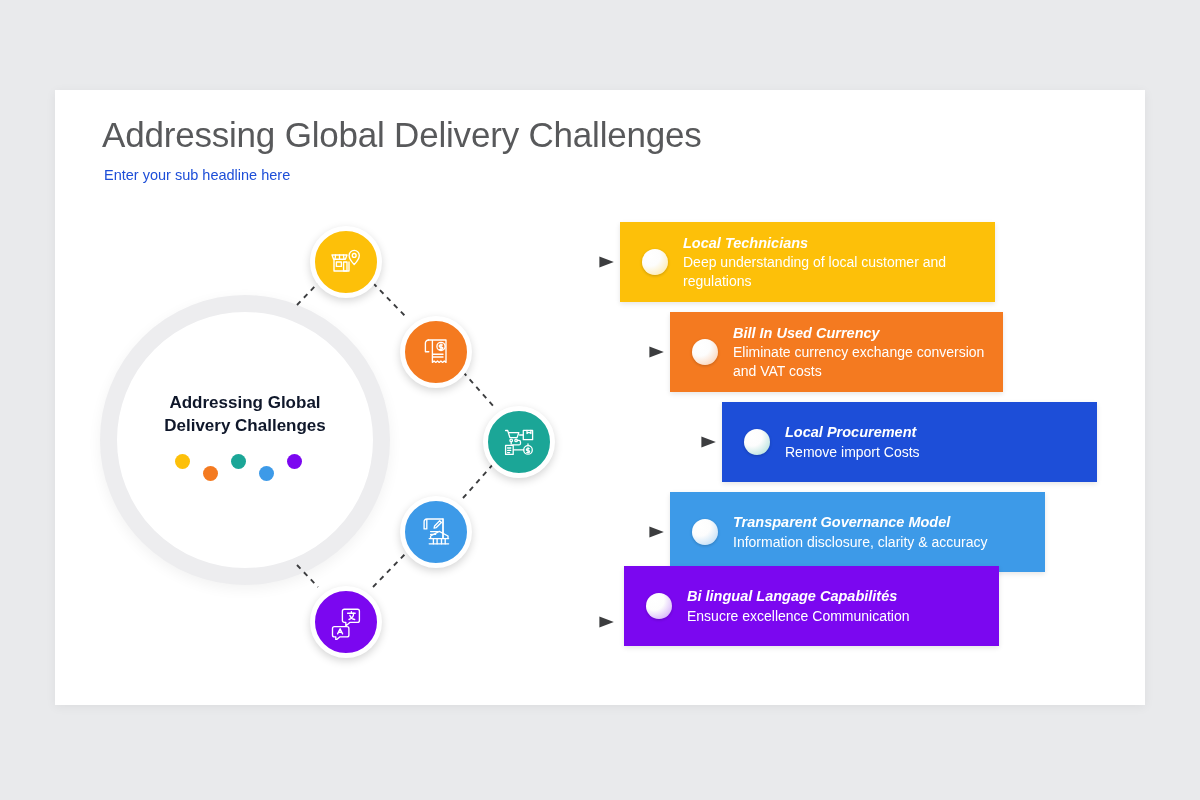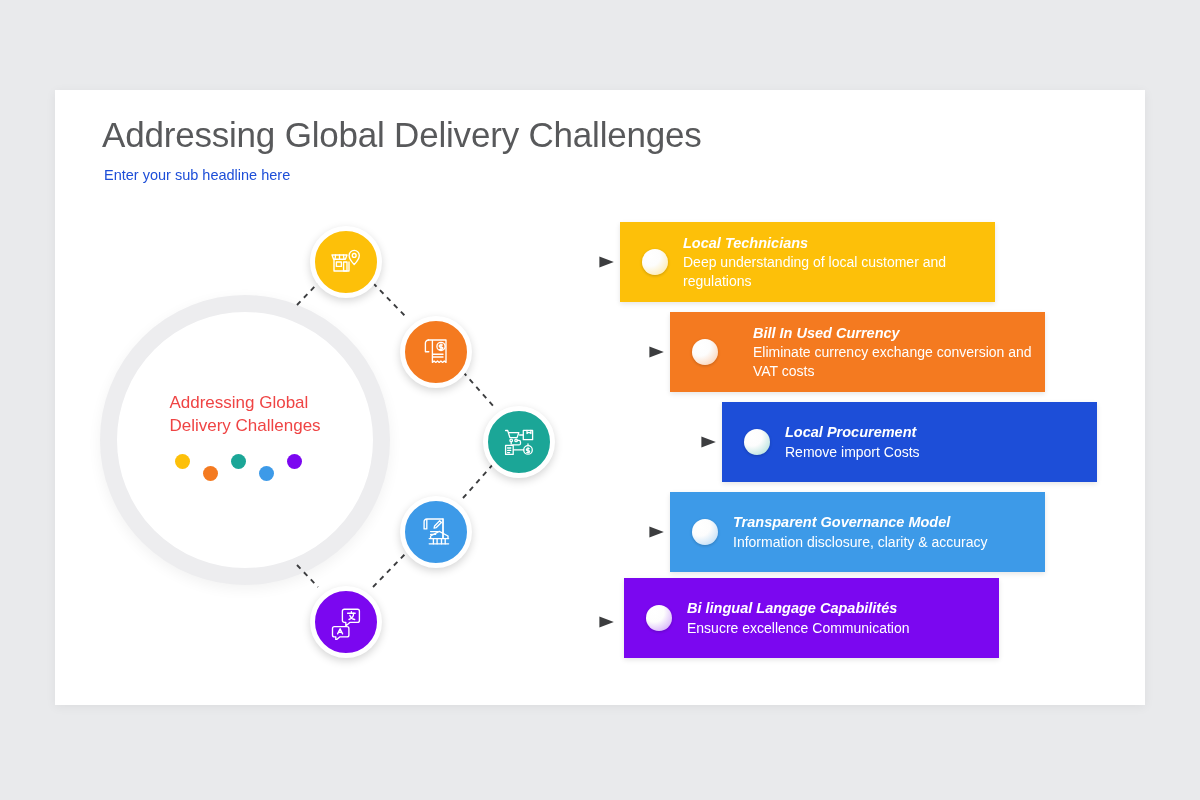--- a/index.html
+++ b/index.html
@@ -62,23 +62,23 @@
   #hub-inner {
     position: absolute;
     left: 0; top: 0; right: 0; bottom: 0;
     display: flex;
     flex-direction: column;
     align-items: center;
     justify-content: center;
   }
   .hub-title {
     font-size: 17px;
-    font-weight: normal;
-    color: #ef4444;
-    text-align: left;
+    font-weight: bold;
+    color: #0f172a;
+    text-align: center;
     line-height: 1.33;
     white-space: pre-line;
     margin: 0;
   }
   #hub-dots {
     position: relative;
     width: 140px;
     height: 34px;
     margin-top: 16px;
   }
@@ -277,21 +277,21 @@
   </div>
 
   <div class="bar" id="bar-0" style="background: rgb(253, 192, 9); left: 565px; top: 132px; width: 375px;">
     <span class="bar-bullet" style="background: radial-gradient(circle at 32% 28%, rgb(255, 255, 255) 0%, rgb(253, 253, 253) 38%, rgb(253, 192, 9) 190%);"></span>
     <div class="bar-text">
       <p class="bar-title">Local Technicians</p>
       <p class="bar-desc">Deep understanding of local customer and regulations</p>
     </div>
   </div>
 
-  <div class="bar" id="bar-1" style="background: rgb(244, 122, 32); left: 615px; top: 222px; width: 375px; gap: 20px;">
+  <div class="bar" id="bar-1" style="background: rgb(244, 122, 32); left: 615px; top: 222px; width: 333px;">
     <span class="bar-bullet" style="background: radial-gradient(circle at 32% 28%, rgb(255, 255, 255) 0%, rgb(253, 253, 253) 38%, rgb(244, 122, 32) 190%);"></span>
     <div class="bar-text">
       <p class="bar-title">Bill In Used Currency</p>
       <p class="bar-desc">Eliminate currency exchange conversion and VAT costs</p>
     </div>
   </div>
 
   <div class="bar" id="bar-2" style="background: #1d4ed8; left: 667px; top: 312px; width: 375px;">
     <span class="bar-bullet" style="background: radial-gradient(circle at 32% 28%, rgb(255, 255, 255) 0%, rgb(253, 253, 253) 38%, rgb(27, 166, 151) 190%);"></span>
     <div class="bar-text">
@@ -301,21 +301,21 @@
   </div>
 
   <div class="bar" id="bar-3" style="background: rgb(61, 154, 232); left: 615px; top: 402px; width: 375px;">
     <span class="bar-bullet" style="background: radial-gradient(circle at 32% 28%, rgb(255, 255, 255) 0%, rgb(253, 253, 253) 38%, rgb(61, 154, 232) 190%);"></span>
     <div class="bar-text">
       <p class="bar-title">Transparent Governance Model</p>
       <p class="bar-desc">Information disclosure, clarity &amp; accuracy</p>
     </div>
   </div>
 
-  <div class="bar" id="bar-4" style="background: rgb(123, 7, 240); left: 569px; top: 488px; width: 375px;">
+  <div class="bar" id="bar-4" style="background: rgb(123, 7, 240); left: 569px; top: 476px; width: 375px;">
     <span class="bar-bullet" style="background: radial-gradient(circle at 32% 28%, rgb(255, 255, 255) 0%, rgb(253, 253, 253) 38%, rgb(123, 7, 240) 190%);"></span>
     <div class="bar-text">
       <p class="bar-title">Bi lingual Langage Capabilités</p>
       <p class="bar-desc">Ensucre excellence Communication</p>
     </div>
   </div>
 
 </div>
 
 </body></html>

